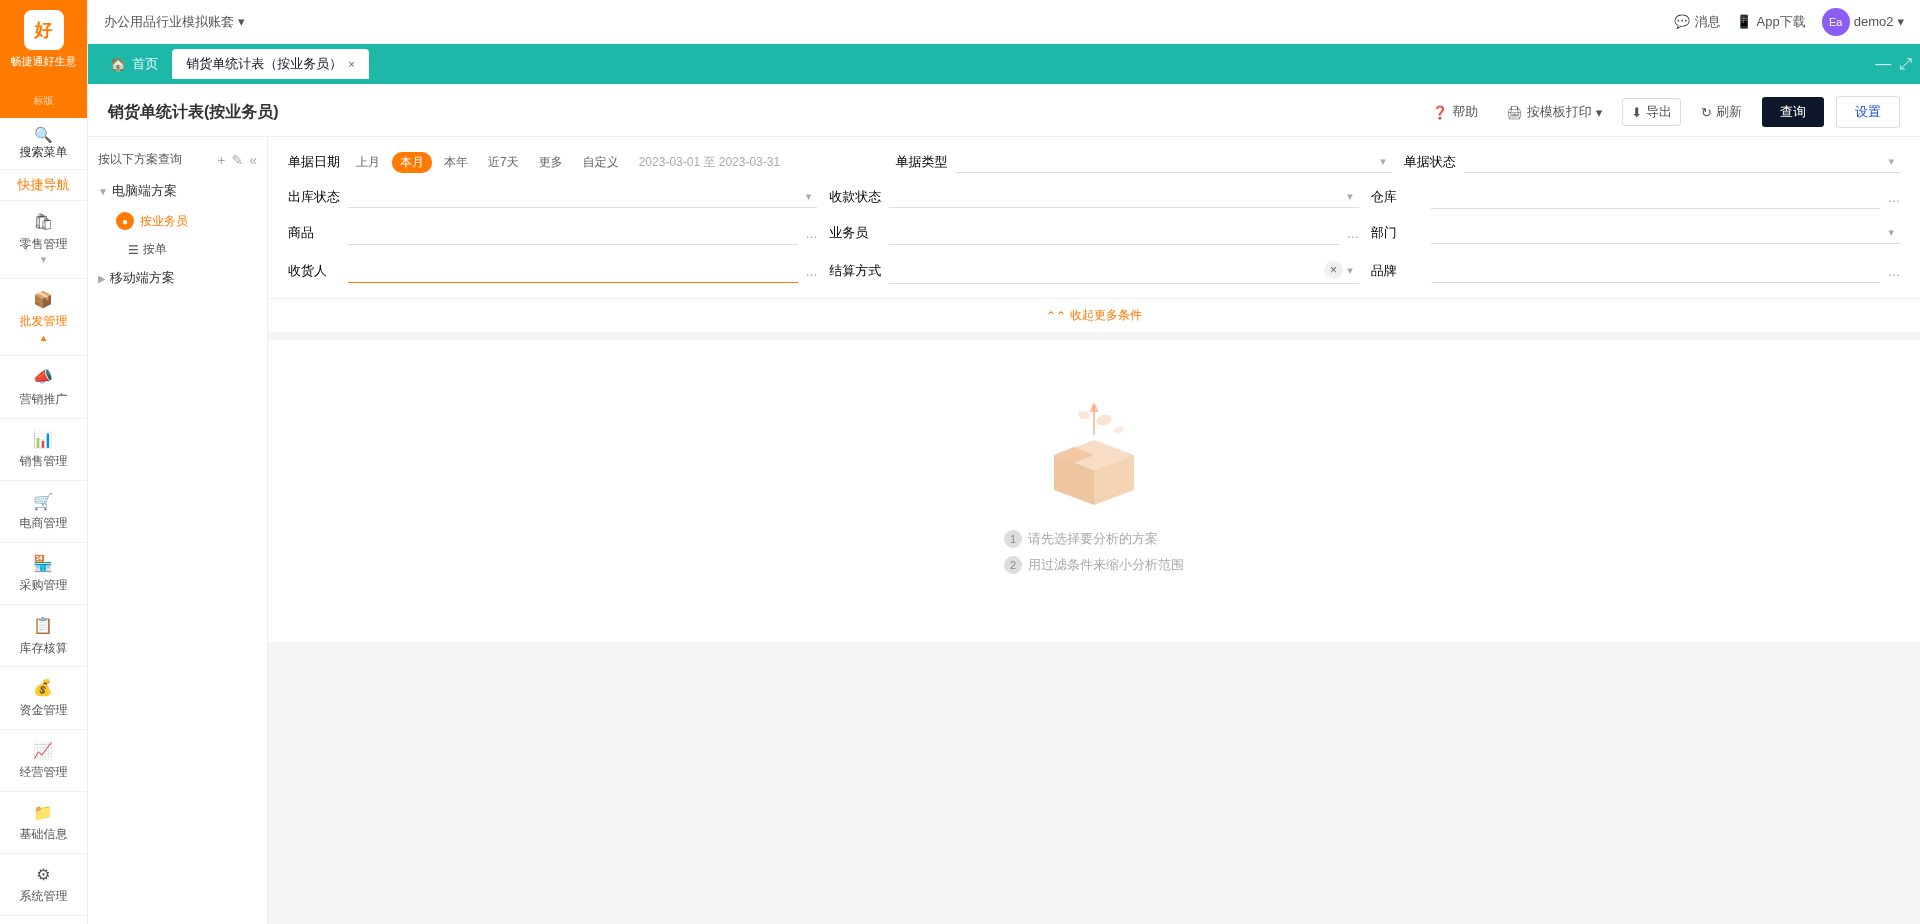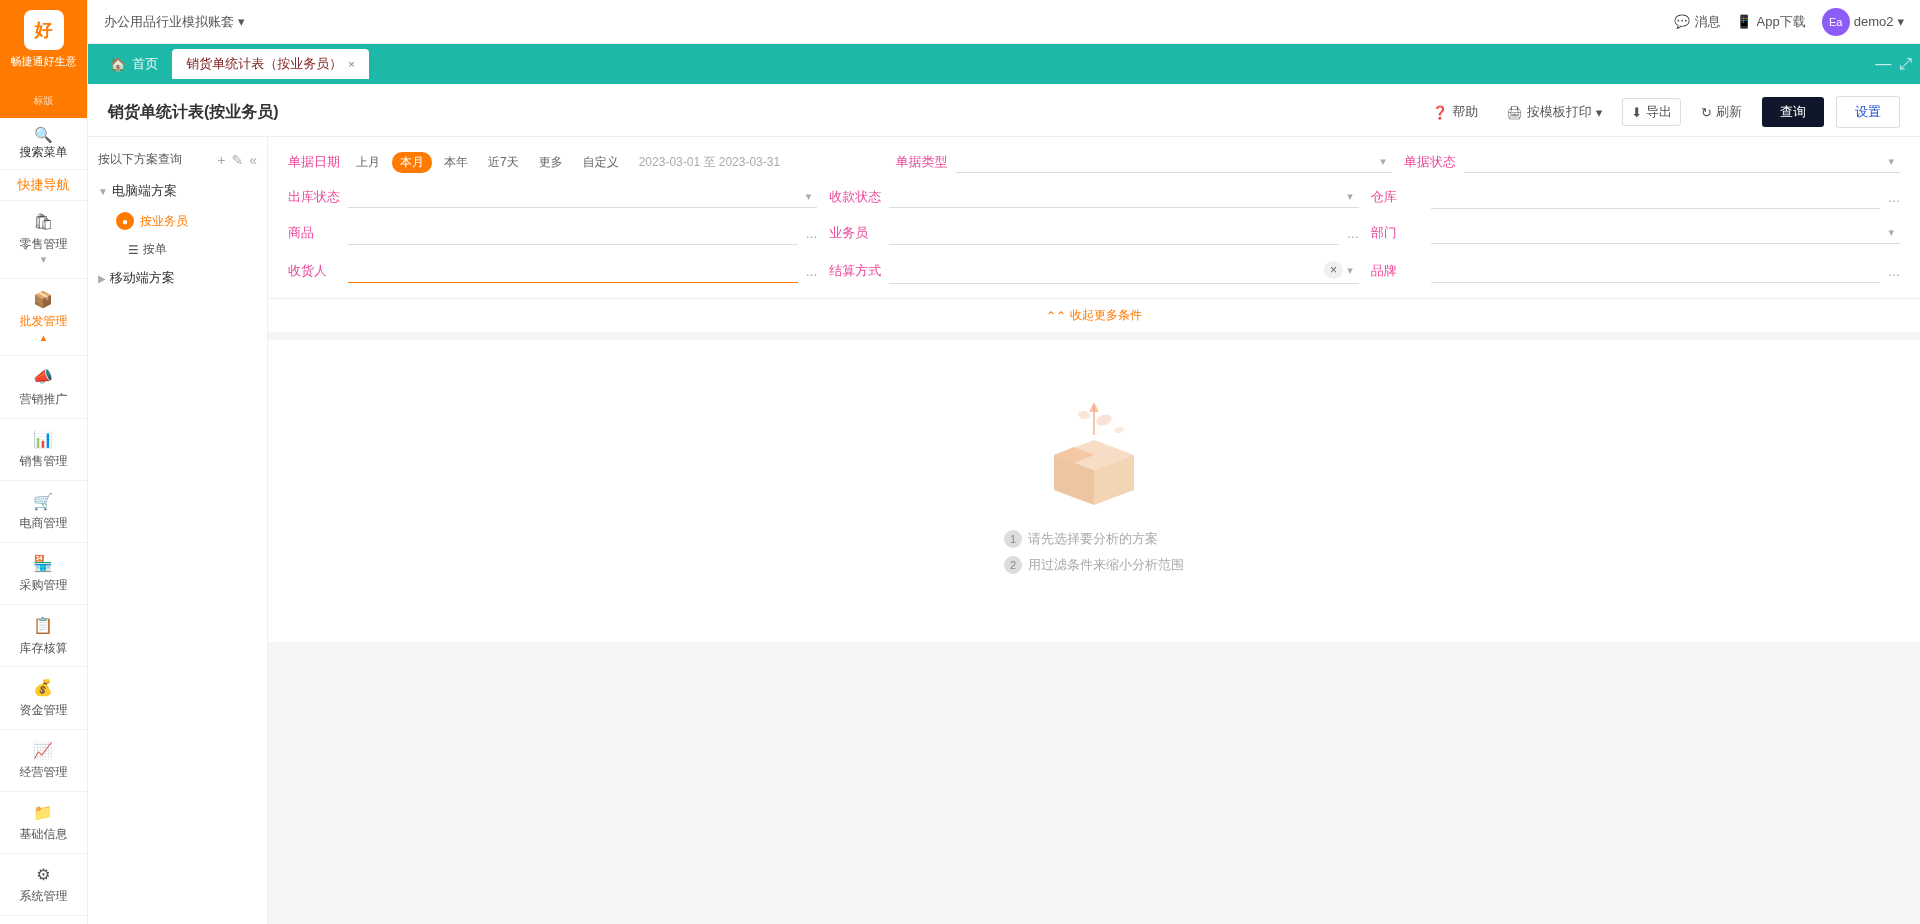--- a/index.html
+++ b/index.html
@@ -111,21 +111,21 @@
     .tab {
       display: flex; align-items: center; gap: 6px;
       padding: 6px 14px;
       cursor: pointer;
       font-size: 13px;
       border-radius: 4px 4px 0 0;
       color: rgba(255,255,255,0.8);
     }
     .tab.active {
       background: #fff;
-      color: #7f1d1d;
+      color: #0f172a;
     }
     .tab-home { color: rgba(255,255,255,0.9); }
     .tab-close { font-size: 11px; cursor: pointer; opacity: 0.7; }
     .tabbar-actions { margin-left: auto; display: flex; gap: 8px; }
     .tabbar-action { color: rgba(255,255,255,0.8); cursor: pointer; font-size: 16px; }
 
     
     .content {
       flex: 1;
       display: flex;
@@ -235,21 +235,21 @@
     }
     .filter-row {
       display: flex; align-items: center; gap: 12px;
       margin-bottom: 12px;
     }
     .filter-row:last-child { margin-bottom: 0; }
     .filter-field {
       display: flex; align-items: center; gap: 8px;
       flex: 1;
     }
-    .filter-label { color: #ec4899; font-size: 13px; white-space: nowrap; min-width: 52px; }
+    .filter-label { color: #000000; font-size: 13px; white-space: nowrap; min-width: 52px; }
     .filter-input {
       flex: 1;
       border: none;
       border-bottom: 1px solid #ddd;
       padding: 4px 6px;
       font-size: 13px;
       color: #333;
       outline: none;
       background: transparent;
     }

